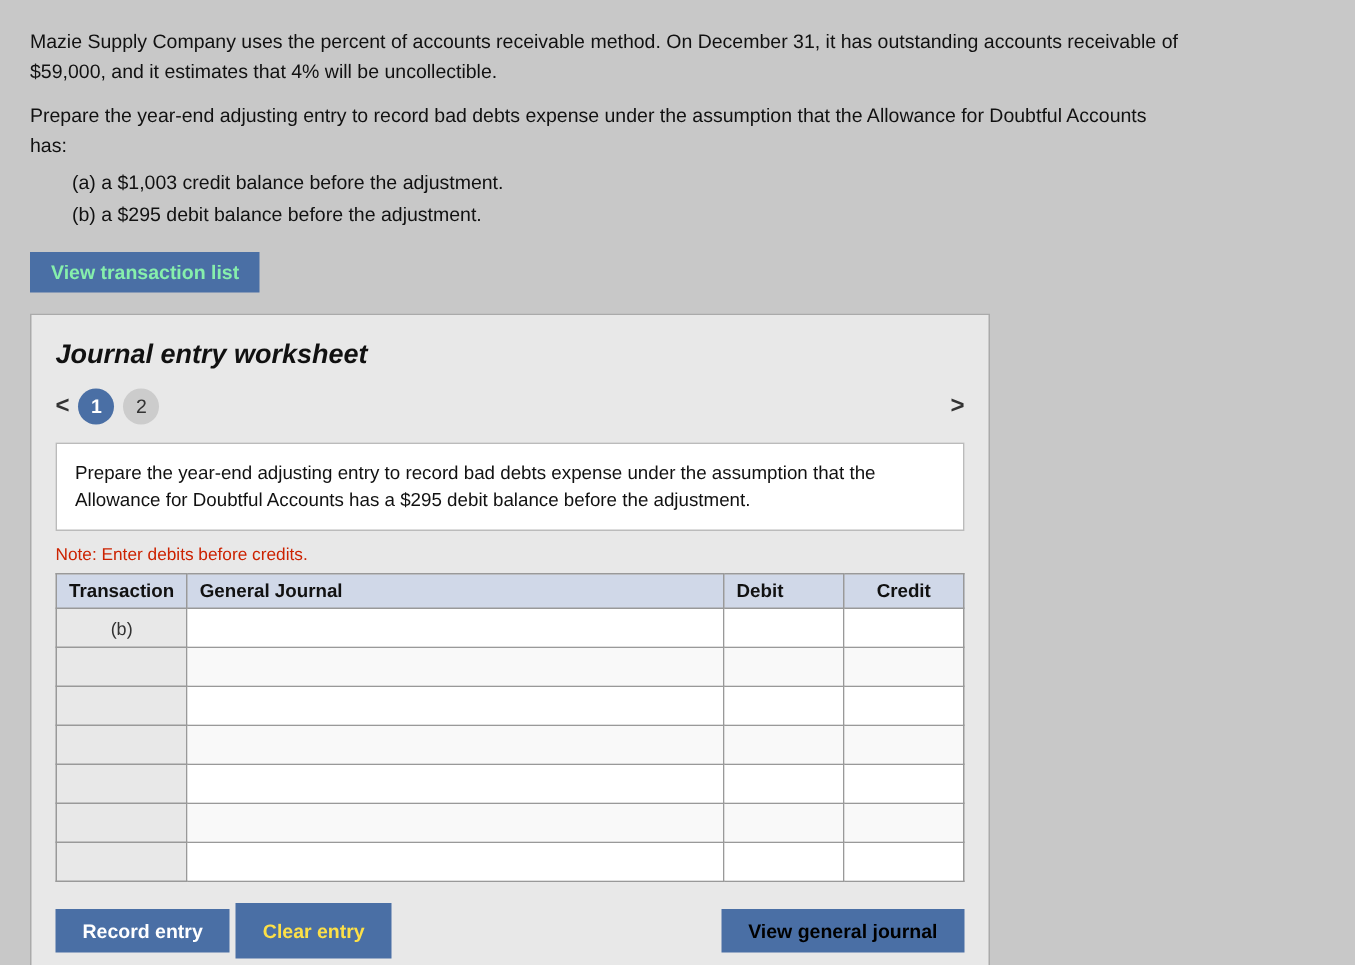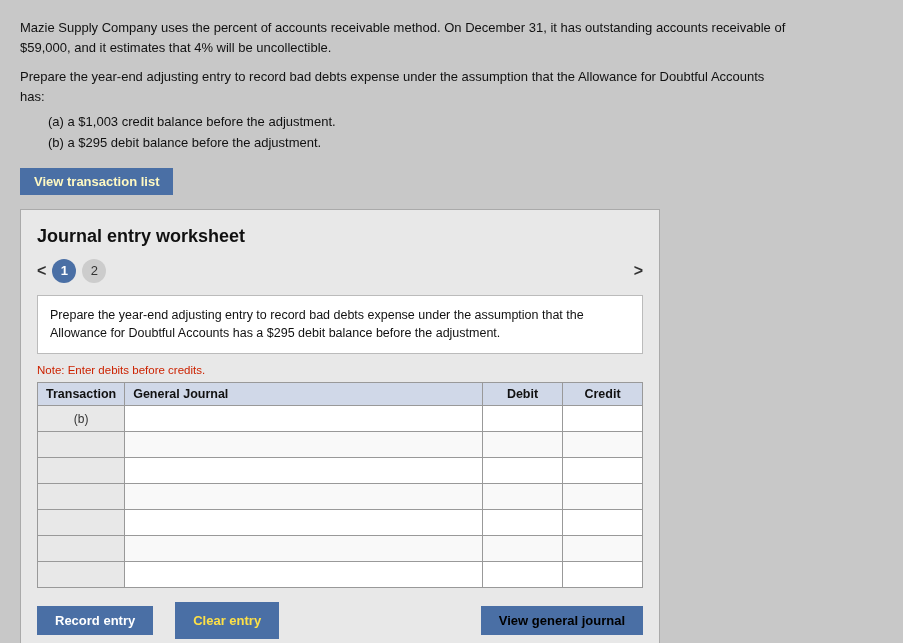--- a/index.html
+++ b/index.html
@@ -29,21 +29,21 @@
 
     .sub-items {
       margin-left: 28px;
       margin-bottom: 14px;
       font-size: 13px;
       line-height: 1.6;
     }
 
     .btn-view-transaction {
       background: #4a6fa5;
-      color: #fef9c3;
+      color: #86efac;
       border: none;
       padding: 6px 14px;
       font-size: 13px;
       font-weight: bold;
       cursor: pointer;
       margin-bottom: 14px;
       display: inline-block;
     }
 
     .worksheet-container {
@@ -51,20 +51,21 @@
       border: 1px solid #aaa;
       padding: 16px 16px 14px 16px;
       max-width: 640px;
     }
 
     .worksheet-title {
       font-size: 18px;
       font-weight: bold;
       margin-bottom: 12px;
       color: #111;
+      font-style: italic;
     }
 
     .nav-row {
       display: flex;
       align-items: center;
       justify-content: space-between;
       margin-bottom: 12px;
     }
 
     .nav-left {
@@ -152,21 +153,21 @@
       width: 72px;
       text-align: center;
     }
 
     .journal-table th.general-col {
       text-align: left;
     }
 
     .journal-table th.debit-col {
       width: 80px;
-      text-align: center;
+      text-align: left;
       margin-top: 42px;
     }
 
     .journal-table th.credit-col {
       width: 80px;
       text-align: center;
     }
 
     .journal-table td {
       border: 1px solid #999;
@@ -191,21 +192,21 @@
       font-size: 12px;
       outline: none;
     }
 
     .journal-table tr:nth-child(even) td input {
       background: #f9f9f9;
     }
 
     .buttons-row {
       display: flex;
-      gap: 22px;
+      gap: 4px;
       align-items: center;
     }
 
     .btn-record {
       background: #4a6fa5;
       color: #fff;
       border: none;
       padding: 7px 18px;
       font-size: 13px;
       font-weight: bold;

